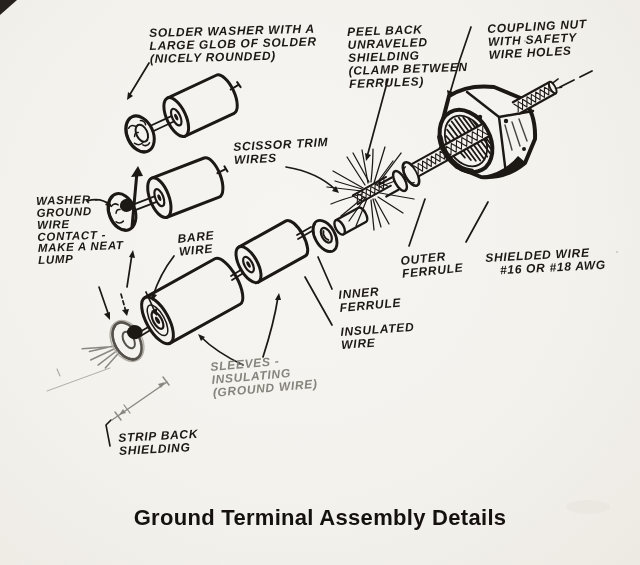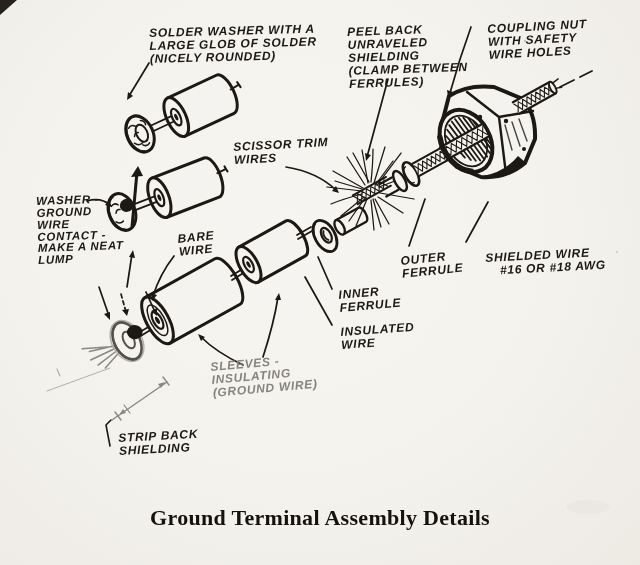--- a/index.html
+++ b/index.html
@@ -18,21 +18,21 @@
     font-style:italic;font-weight:700;font-size:12px;line-height:1.08;
     letter-spacing:0.7px;color:#1c1814;white-space:pre-line;
     transform-origin:left top;
   }
   .tight{font-size:11.5px;line-height:1.03;}
   .pencil{color:#87847d;}
   .indent2{padding-left:14px;text-indent:-14px;}
   .caption{
     position:absolute;left:0;right:0;top:505px;text-align:center;
     font-style:normal;font-weight:700;font-size:22px;color:#14110e;
-    letter-spacing:0.3px;font-family:Liberation Serif, serif;
+    letter-spacing:0.3px;font-family:Liberation Sans, sans-serif;
   }
 </style>
 </head>
 <body>
 
 <div class="stage">
 
 <svg width="640" height="565" viewBox="0 0 640 565">
   <g stroke="#1c1814" fill="none" stroke-linecap="round" stroke-linejoin="round">
 

